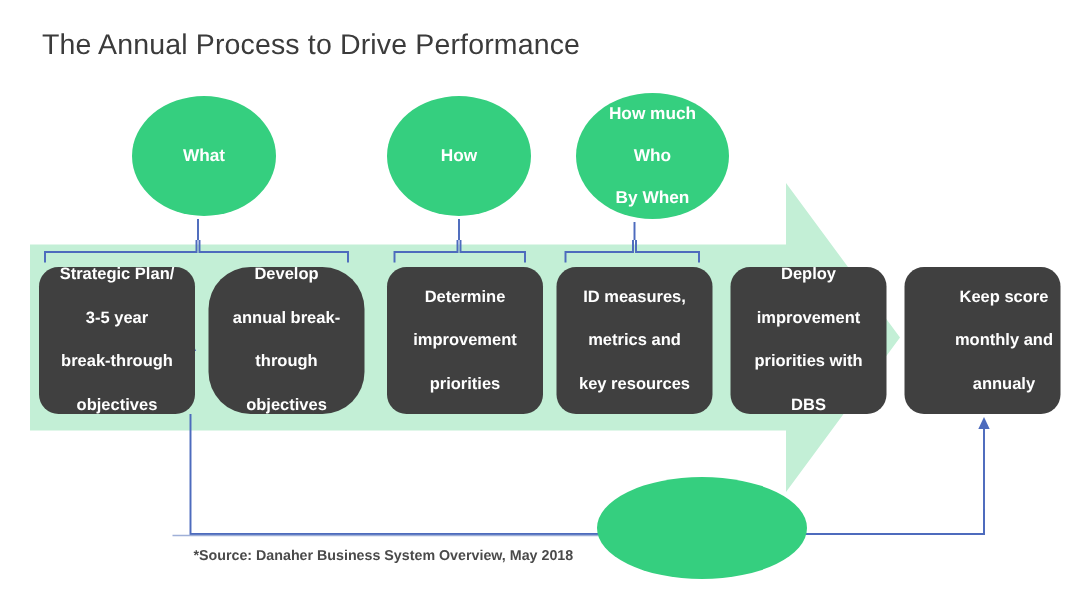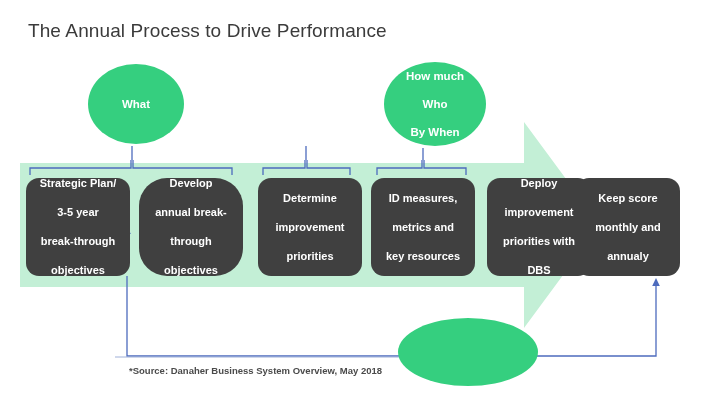--- a/index.html
+++ b/index.html
@@ -77,21 +77,21 @@
     box-sizing: border-box;
     padding: 16px 5px;
   }
   .box span { display: block; }
 
   #box-1 { left: 26px;  }
   #box-2 { left: 139px; border-radius: 28px; }
   #box-3 { left: 258px; }
   #box-4 { left: 371px; }
   #box-5 { left: 487px; }
-  #box-6 { left: 576px; }
+  #box-6 { left: 603px; justify-content: flex-end; }
 
   
   #source-note {
     position: absolute;
     left: 129px;
     top: 365px;
     font-size: 9.5px;
     font-weight: 600;
     color: #4a4a4a;
     white-space: nowrap;
@@ -134,20 +134,23 @@
 
     <path d="M 656 278 L 652.2 286 L 659.8 286 Z" fill="#4d6bbd"></path>
 
     <line x1="115" y1="357" x2="404" y2="357" stroke="#9fb0d8" stroke-width="1"></line>
   </svg>
 
   <div class="ellipse" id="ellipse-what">
     <span>What</span>
   </div>
 
+  <div class="ellipse" id="ellipse-how">
+    <span>How</span>
+  </div>
 
   <div class="ellipse" id="ellipse-howmuch">
     <div>
       <span>How much</span><br>
       <span>Who</span><br>
       <span>By When</span>
     </div>
   </div>
 
   <div class="box" id="box-1">

